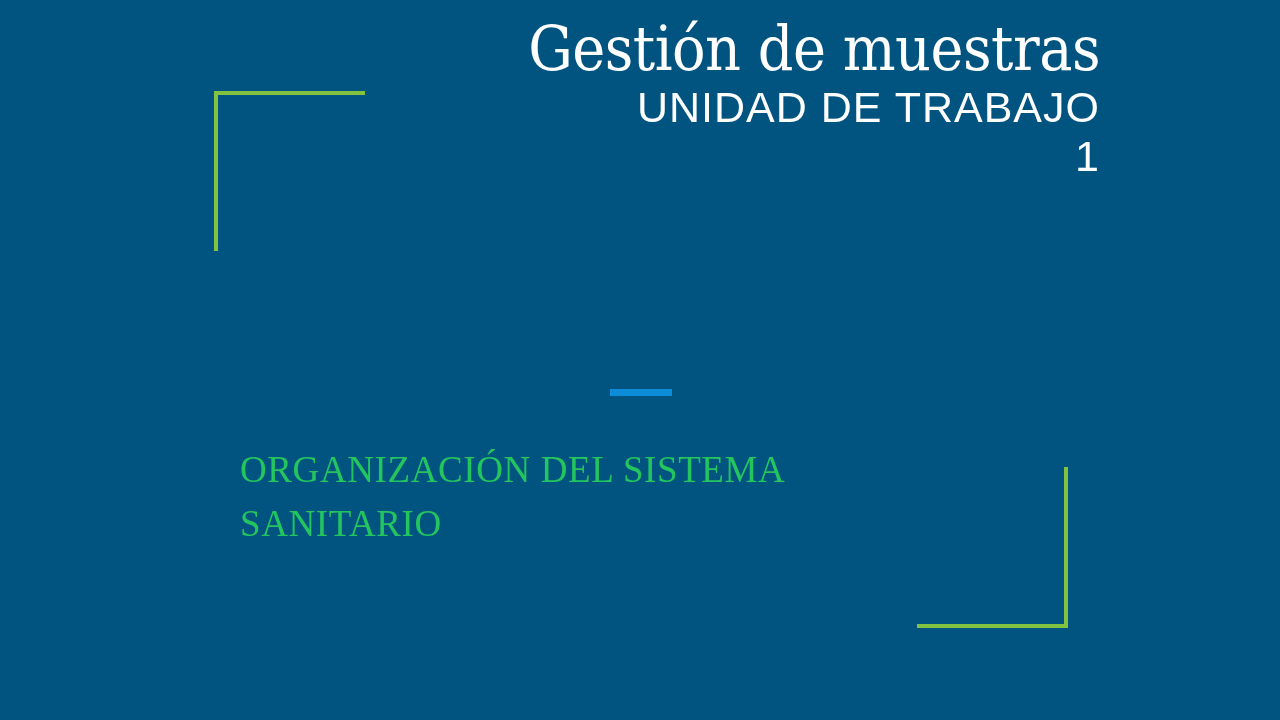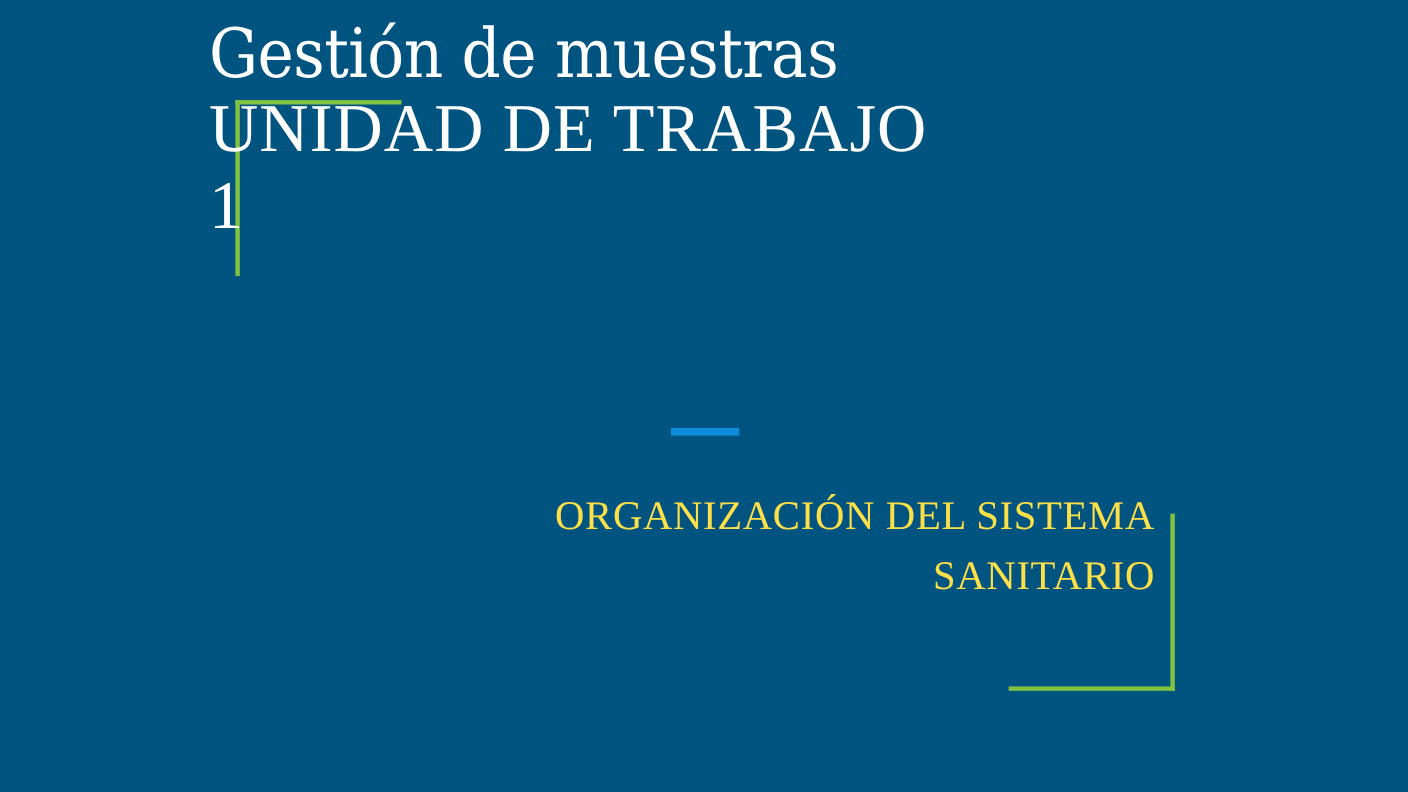--- a/index.html
+++ b/index.html
@@ -54,61 +54,61 @@
     top: 624px;
     width: 151px;
     height: 4px;
   }
 
   #main-title {
     position: absolute;
     left: 190px;
     top: 14px;
     width: 910px;
-    text-align: left;
+    text-align: right;
     color: #FFFFFF;
     line-height: 1.12;
     margin: 0;
     font-weight: normal;
   }
 
   .title-line-sans {
     display: block;
     font-family: "DejaVu Serif Condensed", "Liberation Serif", serif;
     font-size: 62px;
     letter-spacing: -0.5px;
     white-space: nowrap;
   }
 
   .title-line-serif {
     display: block;
-    font-family: Liberation Serif, serif;
-    font-size: 62px;
+    font-family: Liberation Sans, sans-serif;
+    font-size: 43px;
     letter-spacing: 1px;
     white-space: nowrap;
   }
 
   
   #divider-rule {
     position: absolute;
     left: 610px;
     top: 389px;
     width: 62px;
     height: 7px;
     background: #0D8CD9;
   }
 
   
   #subtitle {
     position: absolute;
     left: 240px;
     top: 443px;
     width: 810px;
-    text-align: right;
-    color: #fde047;
+    text-align: left;
+    color: #22c55e;
     font-family: "Liberation Serif", serif;
     font-size: 37px;
     line-height: 1.47;
     letter-spacing: 0.6px;
     margin: 0;
     font-weight: normal;
   }
   .subtitle-line {
     display: block;
     white-space: nowrap;

